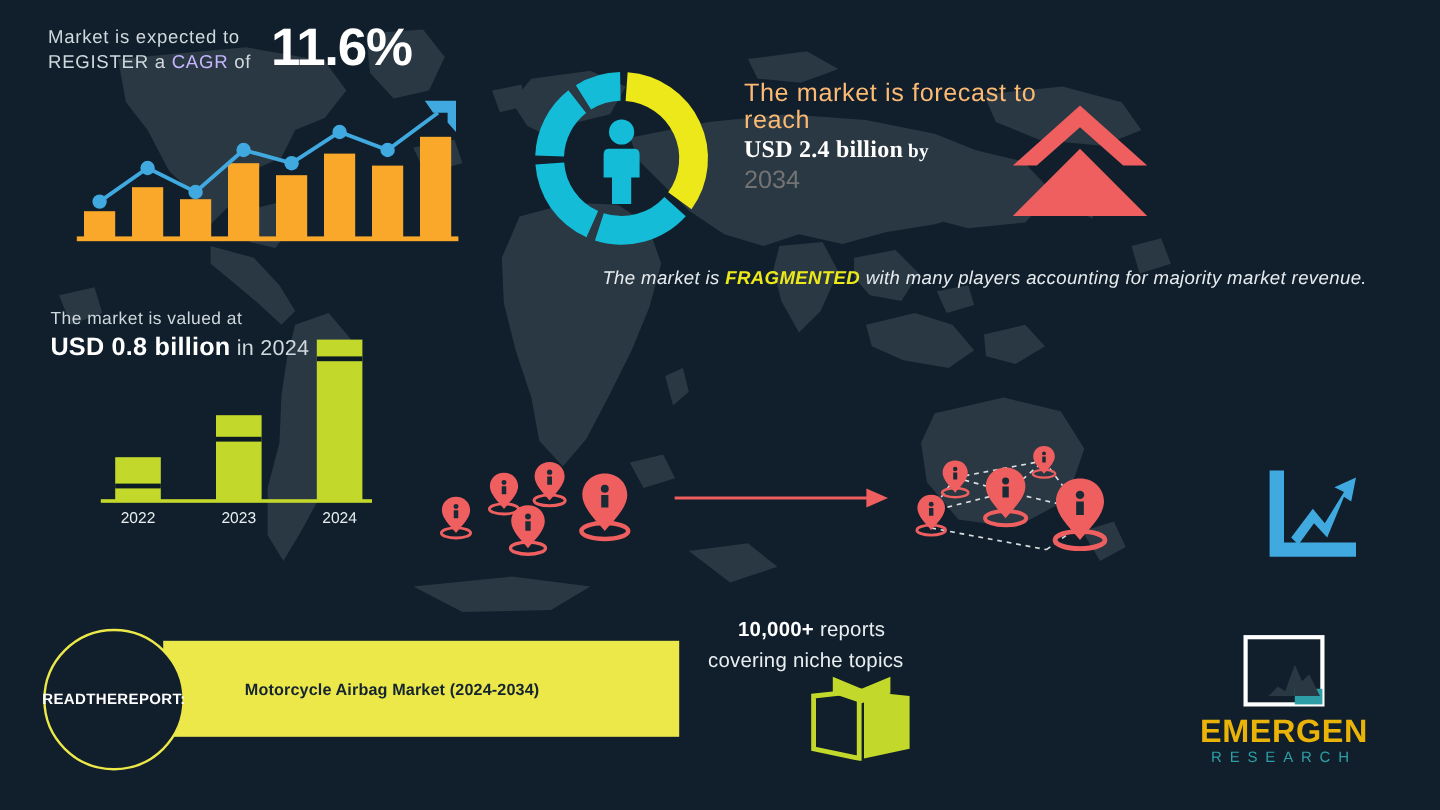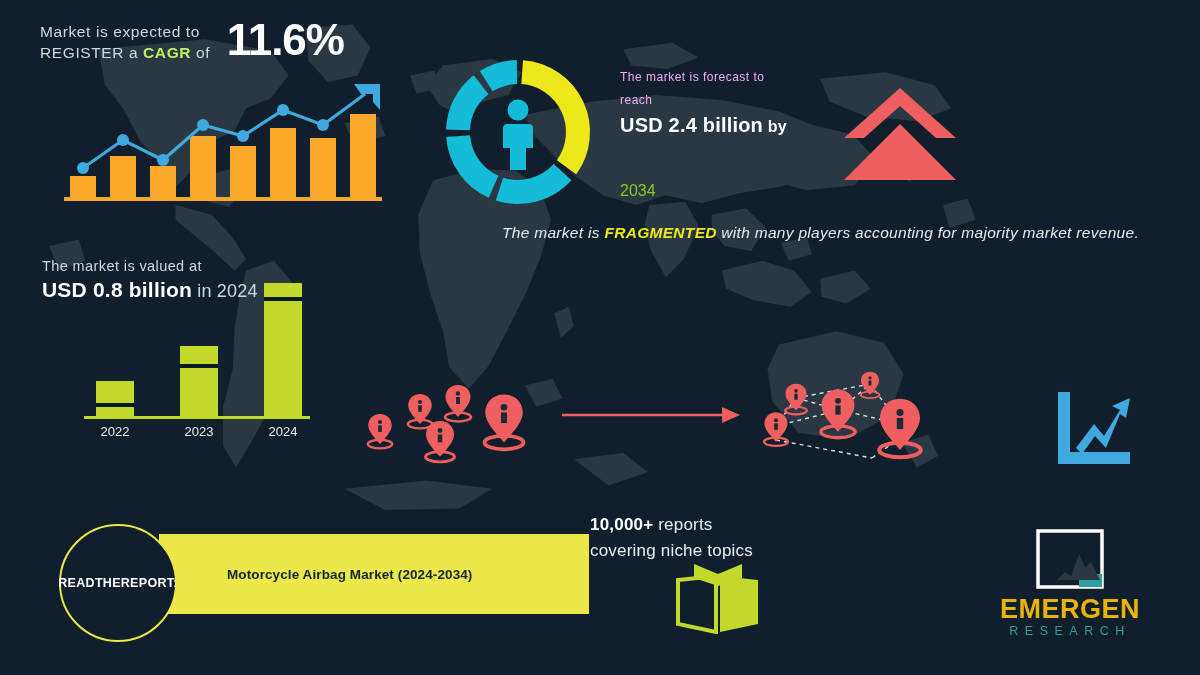--- a/index.html
+++ b/index.html
@@ -15,51 +15,51 @@
 
   .map-bg { position:absolute; inset:0; z-index:0; }
 
   .layer { position:absolute; z-index:2; }
 
   
   #cagr-block { left:40px; top:12px; width:400px; }
   #cagr-lines { display:inline-block; vertical-align:middle; }
   .cagr-l1 { font-size:15.5px; color:#cfd8dd; letter-spacing:.6px; line-height:21px; font-weight:400; }
   .cagr-l2 { font-size:15.5px; color:#cfd8dd; letter-spacing:.6px; line-height:21px; font-weight:400; }
-  .cagr-l2 b { color:#bef264; font-weight:700; }
+  .cagr-l2 b { color:#c4b5fd; font-weight:400; }
   #cagr-value {
     display:inline-block; vertical-align:middle;
     font-size:44px; font-weight:700; color:#fff; letter-spacing:-1px;
     margin-left:12px; line-height:60px; position:relative; top:-2px;
   }
 
   
   #forecast-block { left:620px; top:66px; width:250px; }
-  .fc-line { font-size:12px; color:#f0abfc; letter-spacing:.5px; line-height:23px; }
-  .fc-big { font-size:20px; font-weight:700; color:#ffffff; letter-spacing:.2px; line-height:27px; }
+  .fc-line { font-size:21px; color:#fdba74; letter-spacing:.5px; line-height:23px; }
+  .fc-big { font-size:20px; font-weight:700; color:#ffffff; letter-spacing:.2px; line-height:27px;font-family:Liberation Serif, serif; }
   .fc-big .lite { font-size:16px; font-weight:700; }
-  .fc-sub { font-size:16px; color:#84cc16; line-height:22px;margin-top:40px; }
+  .fc-sub { font-size:21px; color:#737373; line-height:22px; }
 
   #fragmented-block { left:502px; top:220px; width:640px;font-style:italic; }
   .frag-text { font-size:15.5px; color:#e6ebee; line-height:25px; letter-spacing:.3px; }
   .frag-text .hl { color:#ece81a; font-weight:700; }
 
   
   #valued-block { left:42px; top:256px; width:300px; }
   .val-l1 { font-size:14.5px; color:#cfd8dd; letter-spacing:.4px; line-height:20px; }
   .val-l2 { font-size:21px; font-weight:700; color:#ffffff; letter-spacing:.2px; line-height:28px; }
   .val-l2 .sm { font-size:18px; font-weight:400; color:#cfd8dd; }
 
   
   #reports-block { left:590px; top:512px; width:280px; }
   .rep-line { font-size:17px; color:#e9eef1; line-height:26px; letter-spacing:.2px; }
-  .rep-line b { font-weight:700; color:#ffffff; }
-
-  
-  #cta { left:59px; top:524px; width:490px; height:100px; }
+  .rep-line b { font-weight:700; color:#ffffff;margin-left:25px; }
+
+  
+  #cta { left:36px; top:524px; width:490px; height:100px; }
   #cta-bar {
     position:absolute; left:100px; top:10px; width:430px; height:80px;
     background:#ece84a;
   }
   #cta-title {
     position:absolute; left:168px; top:0; width:350px; height:100px;
     display:flex; align-items:center;
     font-size:13.5px; font-weight:700; color:#15242f; letter-spacing:.1px;
   }
   #cta-circle {

